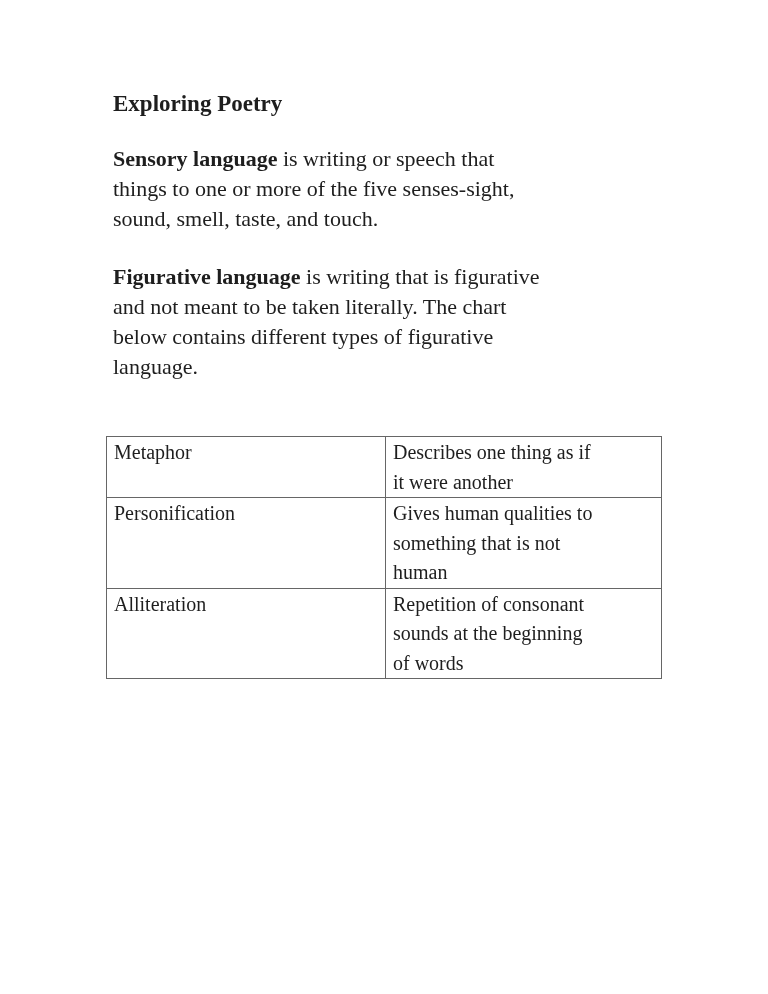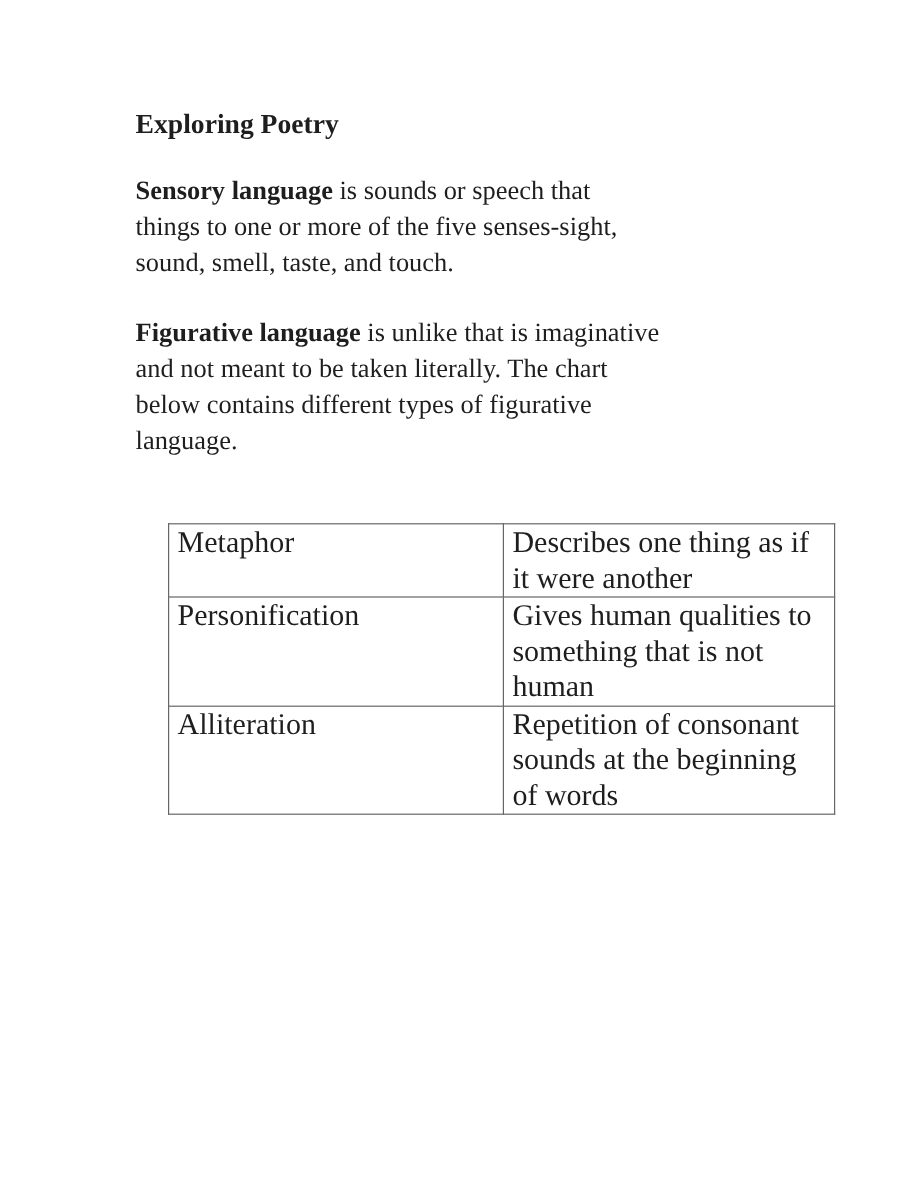--- a/index.html
+++ b/index.html
@@ -36,23 +36,22 @@
   .para.intro      { margin-top: 33px; }
   .para.sensory    { margin-top: 25px; }
   .para.figurative { margin-top: 28px; }
   .ln { display: block; }
   .lead { font-weight: bold; }
   .fig-table {
     margin-top: 54px;
     border-collapse: collapse;
     width: 555px;
     table-layout: fixed;
-    font-size: 25px;
+    font-size: 20px;
     line-height: 29.5px;
-    margin-left: 34px;
   }
   .fig-table td {
     border: 1px solid #666666;
     vertical-align: top;
     padding: 1px 6px 0 7px;
   }
   .col-term { width: 279px; }
   .col-def  { width: 276px; }
   .page-number {
     position: absolute;
@@ -68,27 +67,27 @@
 </head>
 <body>
 
 <div class="page">
   <div class="content">
 
     <h1 class="title">Exploring Poetry</h1>
 
 
     <p class="para sensory">
-      <span class="ln"><span class="lead">Sensory language</span><span> is sounds or speech that</span></span>
+      <span class="ln"><span class="lead">Sensory language</span><span> is writing or speech that</span></span>
       <span class="ln">things to one or more of the five senses-sight,</span>
       <span class="ln">sound, smell, taste, and touch.</span>
     </p>
 
     <p class="para figurative">
-      <span class="ln"><span class="lead">Figurative language</span><span> is unlike that is imaginative</span></span>
+      <span class="ln"><span class="lead">Figurative language</span><span> is writing that is figurative</span></span>
       <span class="ln">and not meant to be taken literally. The chart</span>
       <span class="ln">below contains different types of figurative</span>
       <span class="ln">language.</span>
     </p>
 
     <table class="fig-table">
       <colgroup>
         <col class="col-term">
         <col class="col-def">
       </colgroup>

